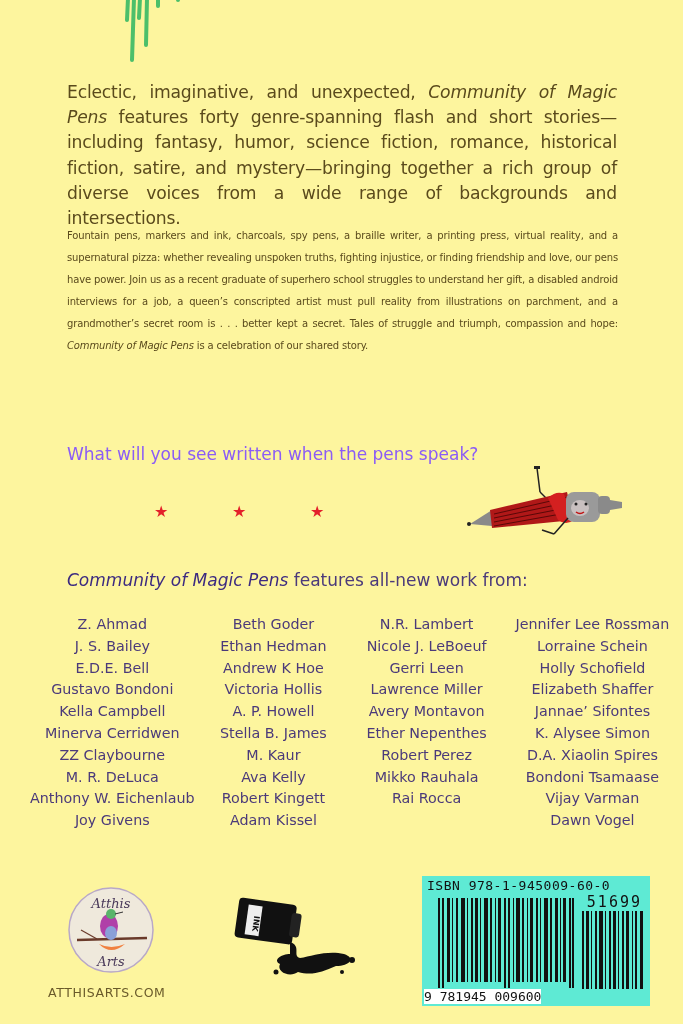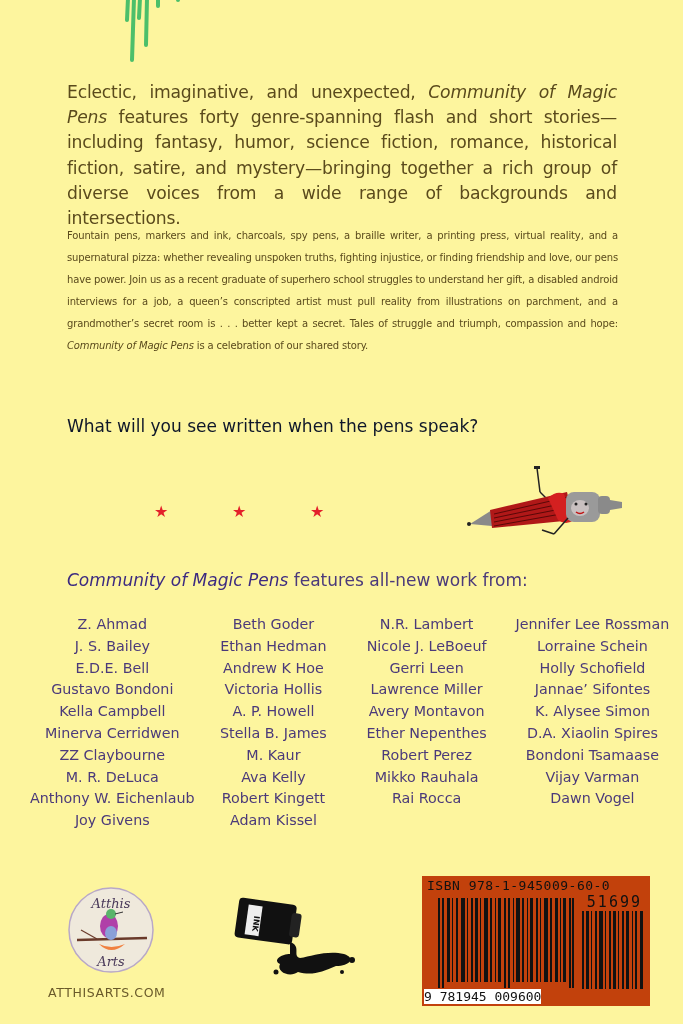--- a/index.html
+++ b/index.html
@@ -16,22 +16,22 @@
     font-size: 17.2px; line-height: 25.2px; color: #5a4a1c;
     text-align: justify; letter-spacing: -0.2px;
   }
   .intro em, .body-text em, .features em { font-style: italic; }
   .body-text {
     position: absolute; left: 67px; top: 225px; width: 551px;
     font-size: 10px; line-height: 22px; color: #5a4a1c;
     text-align: justify; letter-spacing: -0.15px;
   }
   .question {
-    position: absolute; left: 67px; top: 416px;
-    font-size: 17px; color: #0f172a;
+    position: absolute; left: 67px; top: 444px;
+    font-size: 17px; color: #8b5cf6;
   }
   .stars { position: absolute; top: 504px; left: 0; width: 683px; height: 20px; }
   .star { position: absolute; color: #e3202a; font-size: 16px; line-height: 16px; }
   .pen { position: absolute; left: 462px; top: 462px; width: 170px; height: 78px; }
   .features {
     position: absolute; left: 67px; top: 570px;
     font-size: 17px; color: #4b3a7a;
   }
   .features em { color: #3c2a80; }
   .contributors {
@@ -45,21 +45,21 @@
   .c3 { width: 158px; }
   .c4 { width: 165px; }
   .logo { position: absolute; left: 67px; top: 886px; width: 88px; height: 88px; }
   .site {
     position: absolute; left: 48px; top: 985px;
     font-size: 12.5px; letter-spacing: 0.6px; color: #6a5a2a;
   }
   .ink { position: absolute; left: 232px; top: 896px; width: 130px; height: 84px; }
   .barcode {
     position: absolute; left: 422px; top: 876px; width: 228px; height: 130px;
-    background: #c2410c;
+    background: #5eead4;
   }
   .isbn-label {
     position: absolute; left: 5px; top: 2px;
     font-family: "DejaVu Sans Mono", monospace; font-size: 13px; letter-spacing: 0.5px; color: #111;
   }
   .addon-num {
     position: absolute; right: 8px; top: 17px;
     font-family: "DejaVu Sans Mono", monospace; font-size: 15px; letter-spacing: 2px; color: #111;
   }
   .ean-num {
@@ -155,20 +155,21 @@
     <div>Avery Montavon</div>
     <div>Ether Nepenthes</div>
     <div>Robert Perez</div>
     <div>Mikko Rauhala</div>
     <div>Rai Rocca</div>
   </div>
   <div class="col c4">
     <div>Jennifer Lee Rossman</div>
     <div>Lorraine Schein</div>
     <div>Holly Schofield</div>
+    <div>Elizabeth Shaffer</div>
     <div>Jannae’ Sifontes</div>
     <div>K. Alysee Simon</div>
     <div>D.A. Xiaolin Spires</div>
     <div>Bondoni Tsamaase</div>
     <div>Vijay Varman</div>
     <div>Dawn Vogel</div>
   </div>
 </div>
 
 <svg class="logo" viewBox="0 0 88 88">

